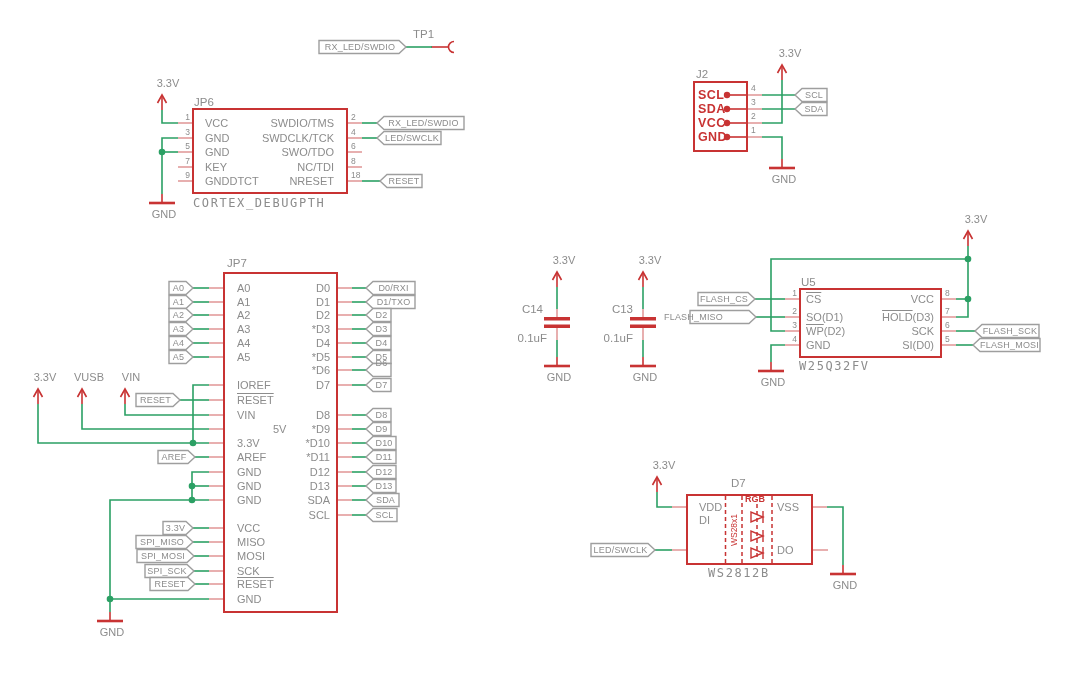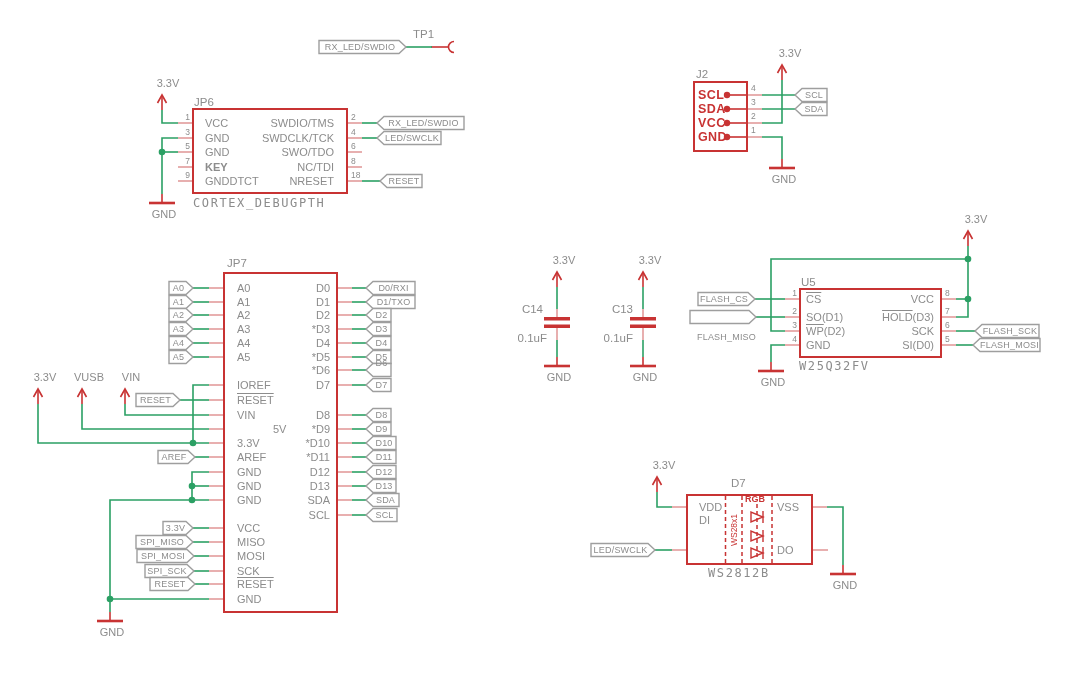--- a/index.html
+++ b/index.html
@@ -303,21 +303,21 @@
       <div class="t pnum" style="right: 890px; top: 112px;">1</div>
       <div class="t pnum" style="left: 351px; top: 112px;">2</div>
       <div class="t pname vc" style="left: 205px; top: 138px;"><span>GND</span></div>
       <div class="t pname vc" style="right: 746px; top: 138px;"><span>SWDCLK/TCK</span></div>
       <div class="t pnum" style="right: 890px; top: 127px;">3</div>
       <div class="t pnum" style="left: 351px; top: 127px;">4</div>
       <div class="t pname vc" style="left: 205px; top: 152px;"><span>GND</span></div>
       <div class="t pname vc" style="right: 746px; top: 152px;"><span>SWO/TDO</span></div>
       <div class="t pnum" style="right: 890px; top: 141px;">5</div>
       <div class="t pnum" style="left: 351px; top: 141px;">6</div>
-      <div class="t pname vc" style="left: 205px; top: 167px; font-weight: bold;"><span>KEY</span></div>
+      <div class="t pname vc" style="left: 205px; top: 167px;"><span>KEY</span></div>
       <div class="t pname vc" style="right: 746px; top: 167px;"><span>NC/TDI</span></div>
       <div class="t pnum" style="right: 890px; top: 156px;">7</div>
       <div class="t pnum" style="left: 351px; top: 156px;">8</div>
       <div class="t pname vc" style="left: 205px; top: 181px;"><span>GNDDTCT</span></div>
       <div class="t pname vc" style="right: 746px; top: 181px;"><span>NRESET</span></div>
       <div class="t pnum" style="right: 890px; top: 170px;">9</div>
       <div class="t pnum" style="left: 351px; top: 170px;">18</div>
       <div class="t pow" style="left: 168px; top: 77px; transform: translateX(-50%);">3.3V</div>
       <div class="t pow" style="left: 164px; top: 208px; transform: translateX(-50%);">GND</div>
       <div class="t fl vc ctr" style="left: 383px; top: 123px; width: 81px;">RX_LED/SWDIO</div>
@@ -422,21 +422,21 @@
       <div class="t pname vc" style="right: 146px; top: 331px;"><span>SCK</span></div>
       <div class="t pnum" style="right: 283px; top: 320px;">3</div>
       <div class="t pnum" style="left: 945px; top: 320px;">6</div>
       <div class="t pname vc" style="left: 806px; top: 345px;"><span>GND</span></div>
       <div class="t pname vc" style="right: 146px; top: 345px;"><span>SI(D0)</span></div>
       <div class="t pnum" style="right: 283px; top: 334px;">4</div>
       <div class="t pnum" style="left: 945px; top: 334px;">5</div>
       <div class="t pow" style="left: 976px; top: 213px; transform: translateX(-50%);">3.3V</div>
       <div class="t pow" style="left: 773px; top: 376px; transform: translateX(-50%);">GND</div>
       <div class="t fl vc ctr" style="left: 699px; top: 299px; width: 50px;">FLASH_CS</div>
-      <div class="t fl vc ctr" style="left: 697px; top: 317px; width: 59px; margin-top: 20px;">FLASH_MISO</div>
+      <div class="t fl vc ctr" style="left: 664px; top: 317px; width: 59px;">FLASH_MISO</div>
       <div class="t fl vc ctr" style="left: 981px; top: 331px; width: 58px;">FLASH_SCK</div>
       <div class="t fl vc ctr" style="left: 979px; top: 345px; width: 61px;">FLASH_MOSI</div>
       <div class="t pname vc" style="left: 699px; top: 507px;">VDD</div>
       <div class="t pname vc" style="left: 699px; top: 520px;">DI</div>
       <div class="t pname vc" style="left: 777px; top: 507px;">VSS</div>
       <div class="t pname vc" style="left: 777px; top: 550px;">DO</div>
       <div class="t pow" style="left: 664px; top: 459px; transform: translateX(-50%);">3.3V</div>
       <div class="t pow" style="left: 845px; top: 579px; transform: translateX(-50%);">GND</div>
       <div class="t fl vc ctr" style="left: 592px; top: 550px; width: 57px;">LED/SWCLK</div>
     </div>

